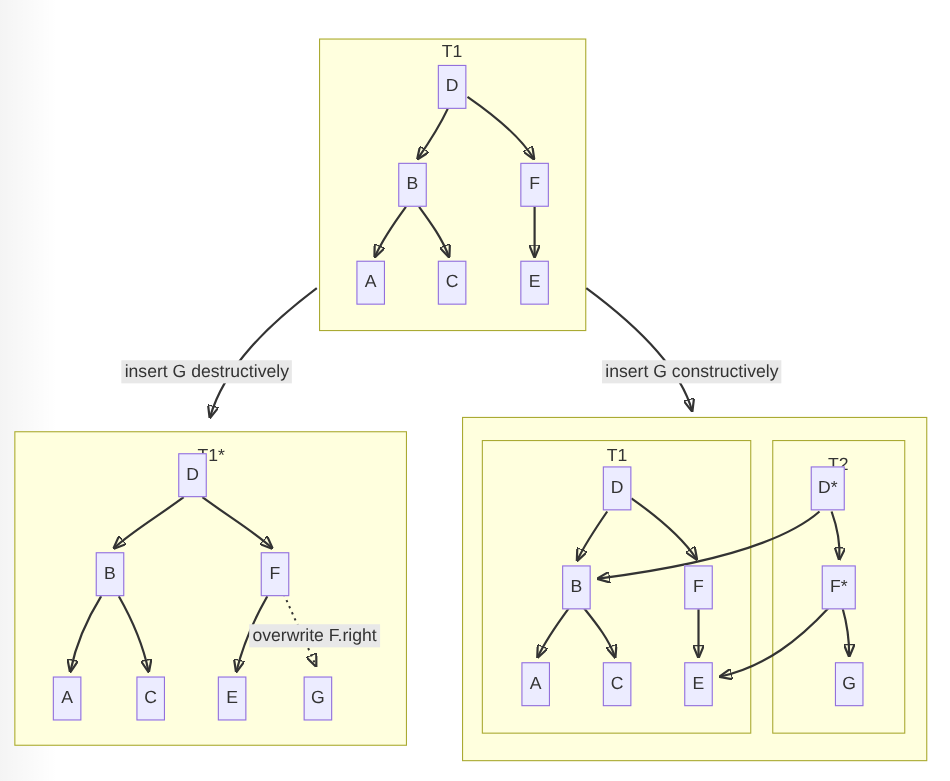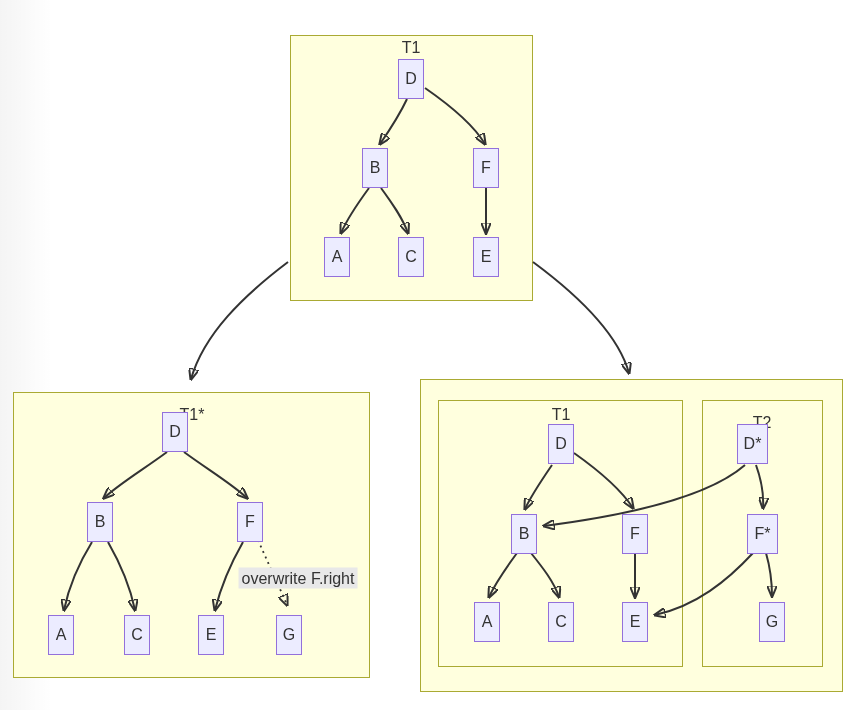--- a/index.html
+++ b/index.html
@@ -108,15 +108,17 @@
   <div class="node" style="left:511px;top:514px">B</div>
   <div class="node" style="left:622px;top:514px">F</div>
   <div class="node" style="left:474px;top:602px">A</div>
   <div class="node" style="left:548px;top:602px">C</div>
   <div class="node" style="left:622px;top:602px">E</div>
 
   <div class="node wide" style="left:737px;top:424px">D*</div>
   <div class="node wide" style="left:747px;top:514px">F*</div>
   <div class="node" style="left:759px;top:602px">G</div>
 
-  <div class="edge-label" style="left:298px;top:578px">overwrite F.right</div>
+  <div class="edge-label" style="left:188px;top:338px">insert G destructively</div>
+  <div class="edge-label" style="left:629px;top:338px">insert G constructively</div>
+  <div class="edge-label" style="left:286px;top:578px">overwrite F.right</div>
 
 </div>
 
 </body></html>

